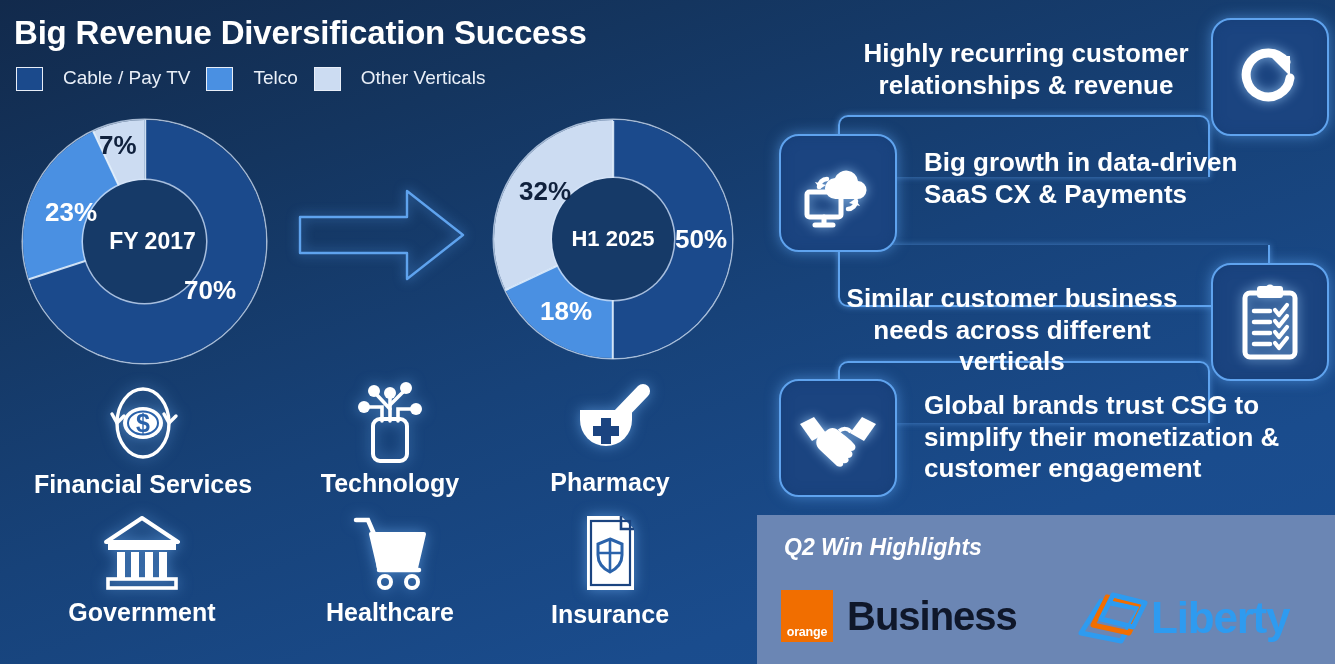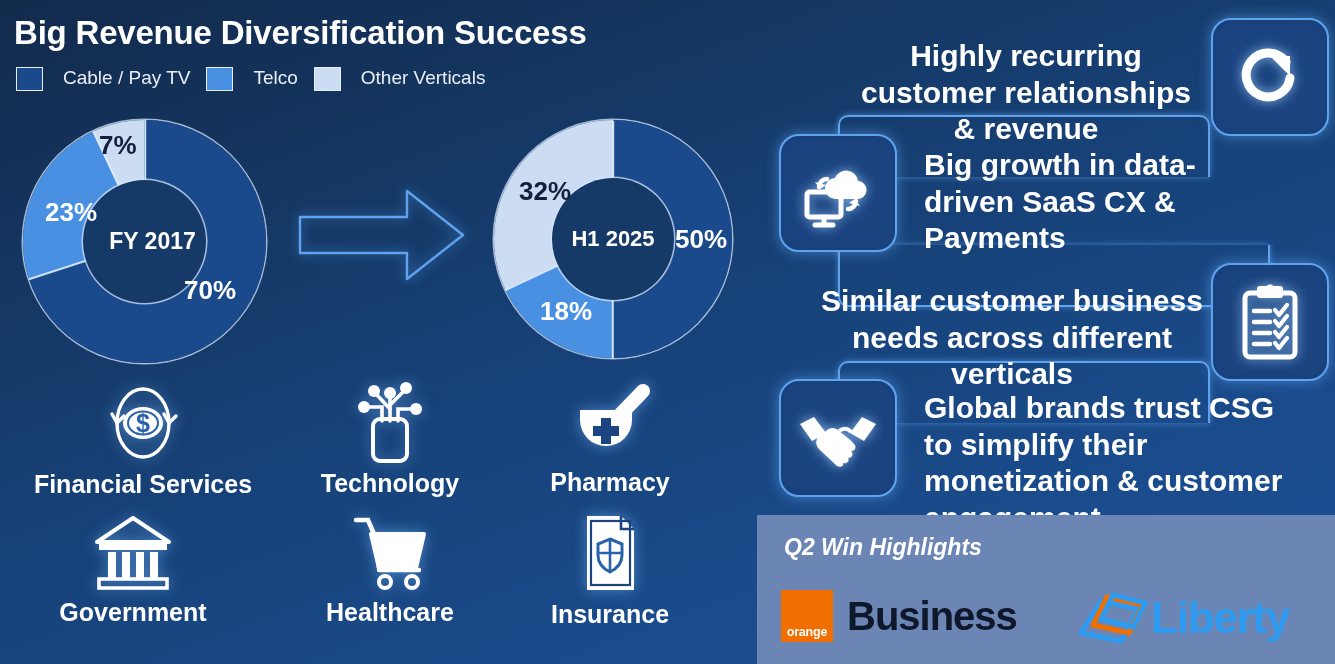--- a/index.html
+++ b/index.html
@@ -75,21 +75,21 @@
     width: 118px; height: 118px;
     border-radius: 20px;
     background: #1b4480;
     border: 2px solid #5fa3ee;
     box-shadow: 0 0 14px rgba(95,163,238,.6), inset 0 0 12px rgba(20,60,115,.6);
     display: flex; align-items: center; justify-content: center;
   }
   .tile svg { filter: drop-shadow(0 0 6px rgba(160,210,255,.75)); }
   .ctext {
     position: absolute;
-    font-size: 30px; font-weight: bold; color: #ffffff;
+    font-size: 26px; font-weight: bold; color: #ffffff;
     line-height: 1.22;
   }
   .conn { position: absolute; border-color: #5fa3ee; box-shadow: 0 0 6px rgba(95,163,238,.65); }
 
   
   #q2panel {
     position: absolute; left: 757px; top: 515px;
     width: 578px; height: 149px;
     background: #6b86b4;
   }
@@ -202,21 +202,21 @@
 
   <div class="vcell" style="left:515px; top:378px; width:190px;">
     <svg class="vicon" width="88" height="84" viewBox="0 0 88 84">
       <path d="M14 32 L66 32 L66 42 a26 26 0 0 1 -52 0 Z" fill="#ffffff"></path>
       <path d="M47 34 L72 8 a7 7 0 0 1 10 10 L57 44 Z" fill="#ffffff"></path>
       <path d="M35 40 h10 v8 h8 v10 h-8 v8 h-10 v-8 h-8 v-10 h8 Z" fill="#1b4480"></path>
     </svg>
     <div class="vlabel">Pharmacy</div>
   </div>
 
-  <div class="vcell" style="left:8px; top:512px; width:250px;">
+  <div class="vcell" style="left:17px; top:512px; width:250px;">
     <svg class="vicon" width="84" height="80" viewBox="0 0 84 80">
       <path d="M42 6 L78 30 L6 30 Z" fill="none" stroke="#ffffff" stroke-width="4" stroke-linejoin="round"></path>
       <rect x="8" y="30" width="68" height="8" fill="#ffffff"></rect>
       <rect x="17" y="40" width="8" height="26" fill="#ffffff"></rect>
       <rect x="31" y="40" width="8" height="26" fill="#ffffff"></rect>
       <rect x="45" y="40" width="8" height="26" fill="#ffffff"></rect>
       <rect x="59" y="40" width="8" height="26" fill="#ffffff"></rect>
       <rect x="8" y="67" width="68" height="9" fill="none" stroke="#ffffff" stroke-width="3.6"></rect>
     </svg>
     <div class="vlabel">Government</div>

